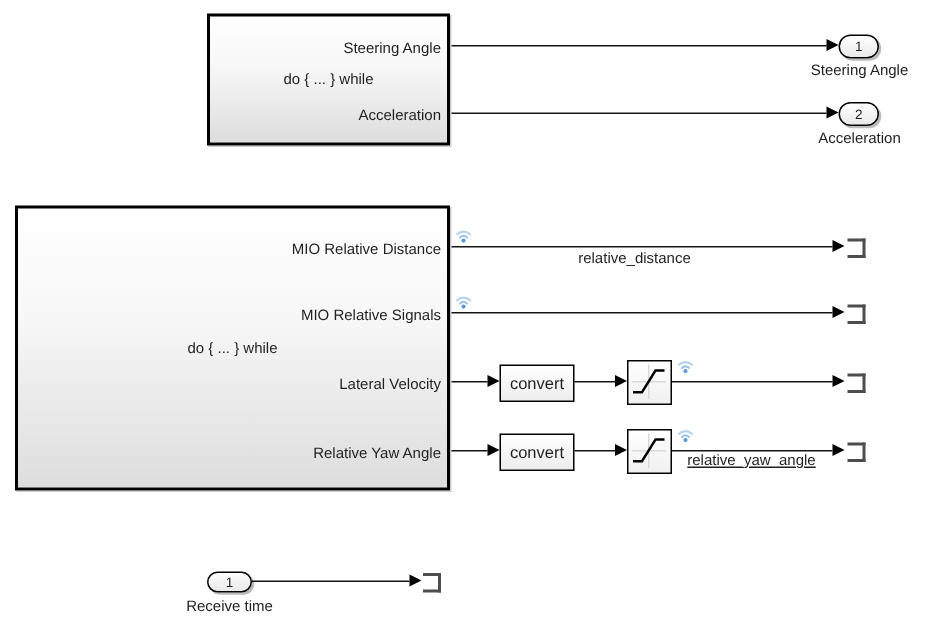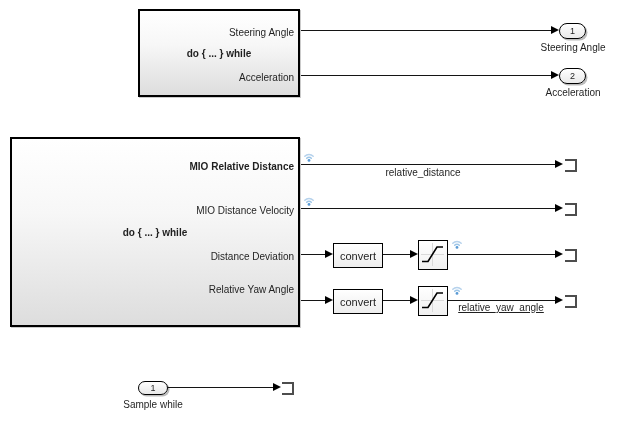--- a/index.html
+++ b/index.html
@@ -8,21 +8,21 @@
   .canvas { position:relative; width:617px; height:424px; background:#ffffff; overflow:hidden; }
 
   
   .subsystem {
     position:absolute; border:2px solid #000;
     background:linear-gradient(180deg, #ffffff 0%, #f7f7f7 40%, #dddddd 100%);
     box-shadow:1px 1px 0 rgba(140,140,140,.45);
   }
   .ss-body {
     position:absolute; inset:0; display:flex; align-items:center; justify-content:center;
-    font-size:10px; color:#1f1f1f;font-weight:bold;
+    font-size:10px; color:#1f1f1f;
   }
   .port-label {
     position:absolute; right:4px; font-size:10px; line-height:10px; white-space:nowrap; color:#1f1f1f;
   }
   .block-name { position:absolute; font-size:10px; line-height:11px; text-align:center; white-space:nowrap; color:#1f1f1f; }
 
   
   .wire { position:absolute; height:1px; background:#141414; }
   .arrow {
     position:absolute; width:0; height:0;
@@ -83,24 +83,24 @@
   </div>
   <div class="block-name" style="left:523px; top:42px; width:100px;">Steering Angle</div>
 
   <div class="port-oval" style="left:559px; top:68px; width:27px; height:16px;">
     <span>2</span>
   </div>
   <div class="block-name" style="left:523px; top:87px; width:100px;">Acceleration</div>
 
   <div class="subsystem" style="left:10px; top:137px; width:290px; height:190px;">
     <div class="ss-body">do { ... } while</div>
-    <div class="port-label" style="top:23px;font-weight:bold;">MIO Relative Distance</div>
-    <div class="port-label" style="top:67px;">MIO Distance Velocity</div>
-    <div class="port-label" style="top:113px;">Distance Deviation</div>
-    <div class="port-label" style="top:146px;">Relative Yaw Angle</div>
+    <div class="port-label" style="top:23px;">MIO Relative Distance</div>
+    <div class="port-label" style="top:67px;">MIO Relative Signals</div>
+    <div class="port-label" style="top:113px;">Lateral Velocity</div>
+    <div class="port-label" style="top:159px;">Relative Yaw Angle</div>
   </div>
 
   <div class="wifi" style="left:302px; top:149px;">
     <svg viewBox="0 0 14 14" width="14" height="14">
       <path d="M2.8,7.2 a5.9,5.9 0 0 1 8.4,0" fill="none" stroke="#b6d2ec" stroke-width="1.5" stroke-linecap="round"></path>
       <path d="M4.7,9.3 a3.2,3.2 0 0 1 4.6,0" fill="none" stroke="#9ec6e8" stroke-width="1.5" stroke-linecap="round"></path>
       <circle cx="7" cy="11.4" r="1.4" fill="#5b9bd5"></circle>
     </svg>
   </div>
   <div class="wifi" style="left:302px; top:193px;">
@@ -163,18 +163,18 @@
     </svg>
   </div>
   <div class="wire" style="left:448px; top:300px; width:107px;"></div>
   <div class="arrow" style="left:555px; top:296px;"></div>
   <div class="terminator" style="left:565px; top:295px;"></div>
   <div class="signal-label" style="left:426px; top:303px; width:150px;text-decoration:underline;">relative_yaw_angle</div>
 
   <div class="port-oval" style="left:138px; top:381px; width:30px; height:14px;">
     <span>1</span>
   </div>
-  <div class="block-name" style="left:103px; top:399px; width:100px;">Sample while</div>
+  <div class="block-name" style="left:103px; top:399px; width:100px;">Receive time</div>
   <div class="wire" style="left:168px; top:387px; width:105px;"></div>
   <div class="arrow" style="left:273px; top:383px;"></div>
   <div class="terminator" style="left:282px; top:382px;"></div>
 
 </div>
 
 </body></html>

